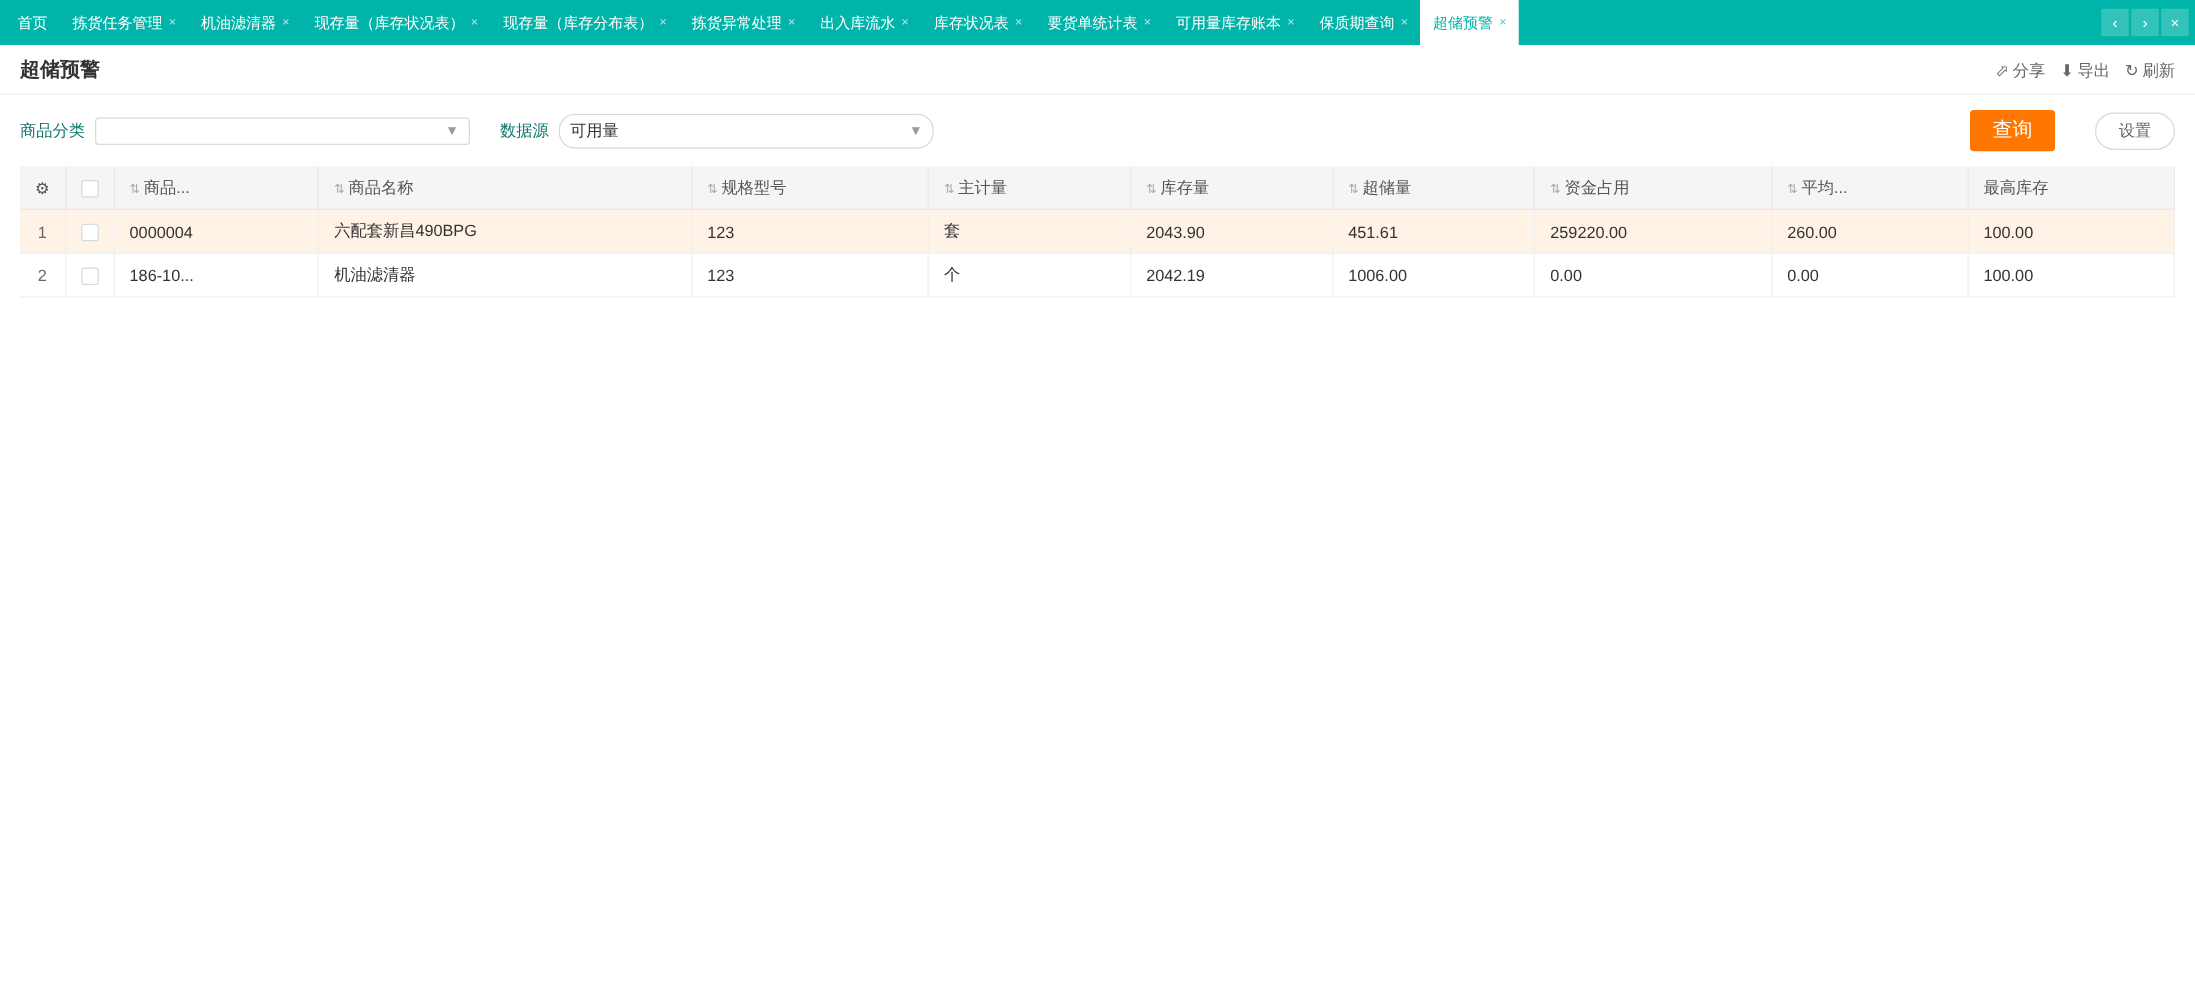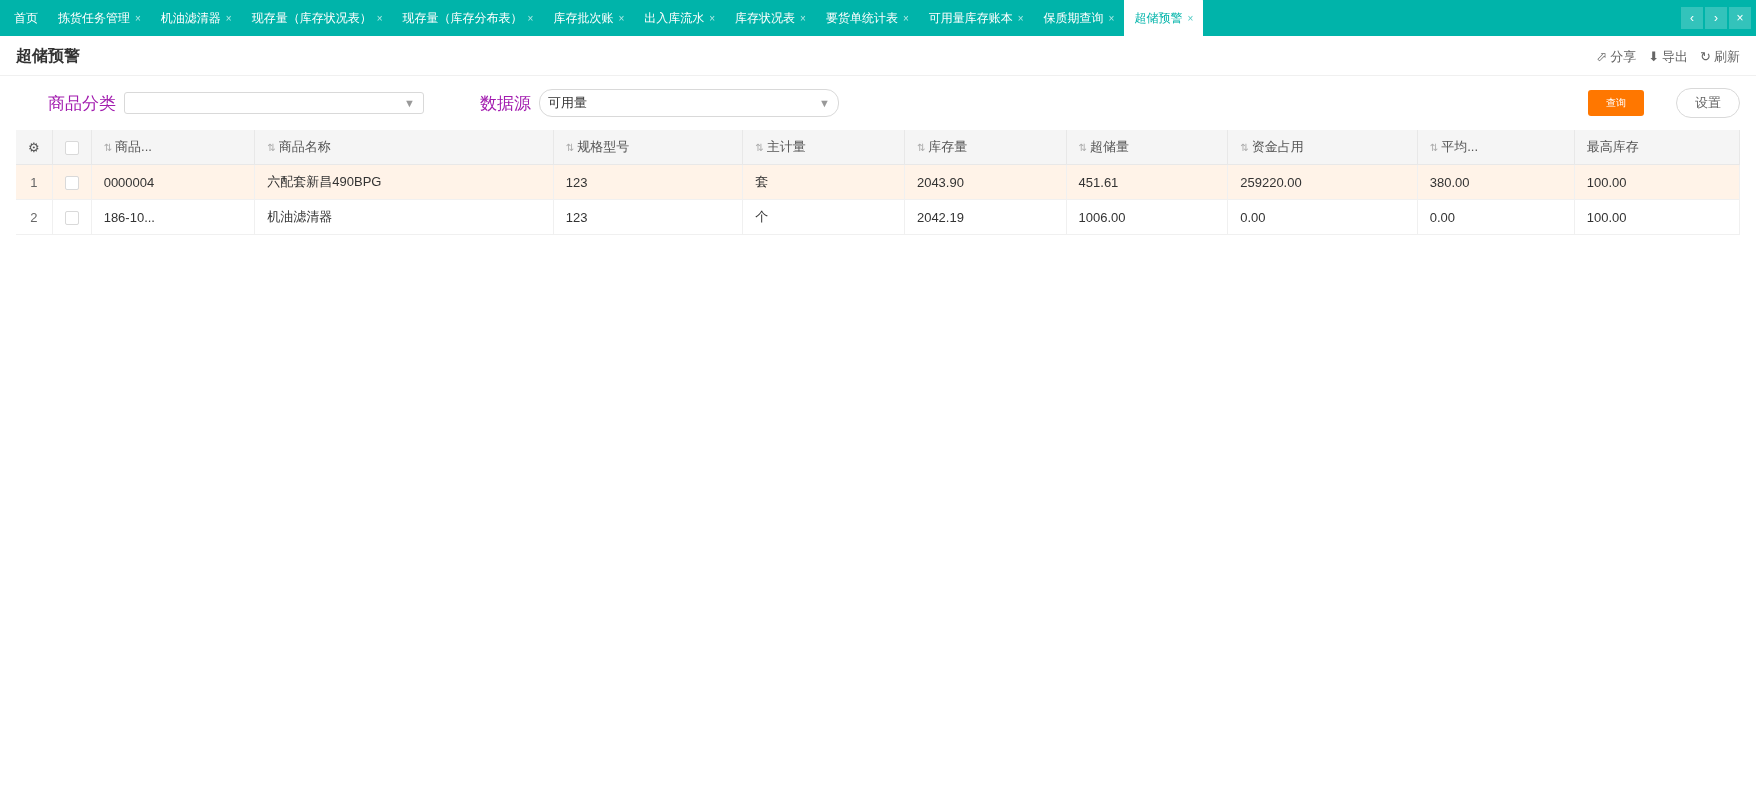--- a/index.html
+++ b/index.html
@@ -84,24 +84,23 @@
       align-items: center;
       padding: 12px 16px;
       gap: 24px;
     }
     .filter-item {
       display: flex;
       align-items: center;
       gap: 8px;
     }
     .filter-label {
-      color: #a21caf;
-      font-size: 17px;
+      color: #0f766e;
+      font-size: 13px;
       white-space: nowrap;
-      margin-left: 32px;
     }
     .filter-select {
       display: flex;
       align-items: center;
       border: 1px solid #d9d9d9;
       border-radius: 3px;
       padding: 4px 8px;
       min-width: 300px;
       cursor: pointer;
       background: #fff;
@@ -122,21 +121,21 @@
       justify-content: space-between;
     }
     .filter-select2-text { color: #333; font-size: 13px; }
 
     .btn-query {
       background: #ff7700;
       color: #fff;
       border: none;
       border-radius: 3px;
       padding: 6px 18px;
-      font-size: 10px;
+      font-size: 16px;
       cursor: pointer;
       margin-left: auto;
     }
 
     .btn-settings {
       background: #fff;
       color: #666;
       border: 1px solid #d9d9d9;
       border-radius: 15px;
       padding: 5px 18px;
@@ -216,21 +215,21 @@
   </div>
   <div class="nav-tab">
     <span>现存量（库存状况表）</span>
     <span class="close-x">×</span>
   </div>
   <div class="nav-tab">
     <span>现存量（库存分布表）</span>
     <span class="close-x">×</span>
   </div>
   <div class="nav-tab">
-    <span>库存批次账</span>
+    <span>拣货异常处理</span>
     <span class="close-x">×</span>
   </div>
   <div class="nav-tab">
     <span>出入库流水</span>
     <span class="close-x">×</span>
   </div>
   <div class="nav-tab">
     <span>库存状况表</span>
     <span class="close-x">×</span>
   </div>
@@ -321,21 +320,21 @@
       <td class="checkbox-col">
         <span class="cb"></span>
       </td>
       <td>0000004</td>
       <td>六配套新昌490BPG</td>
       <td>123</td>
       <td>套</td>
       <td>2043.90</td>
       <td>451.61</td>
       <td>259220.00</td>
-      <td>380.00</td>
+      <td>260.00</td>
       <td>100.00</td>
     </tr>
         <tr>
       <td class="gear-col row-num">2</td>
       <td class="checkbox-col">
         <span class="cb"></span>
       </td>
       <td>186-10...</td>
       <td>机油滤清器</td>
       <td>123</td>

